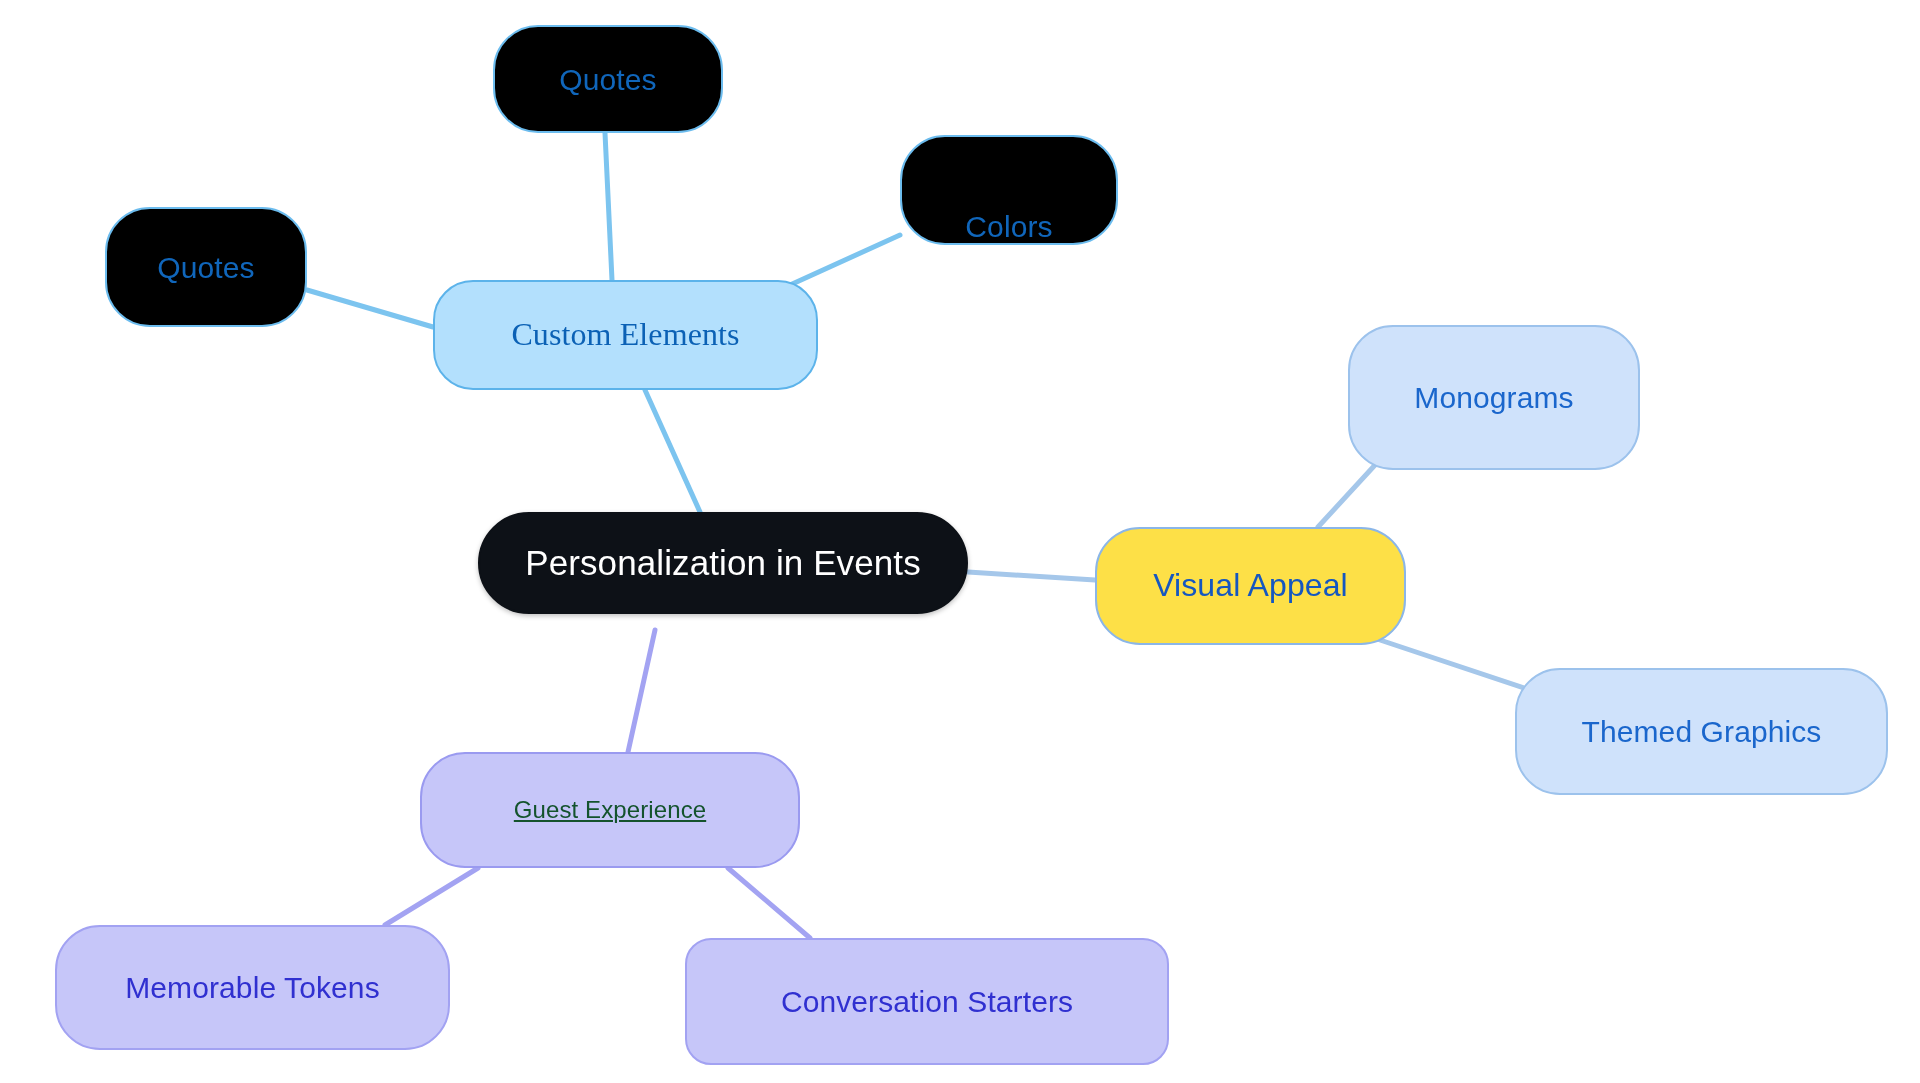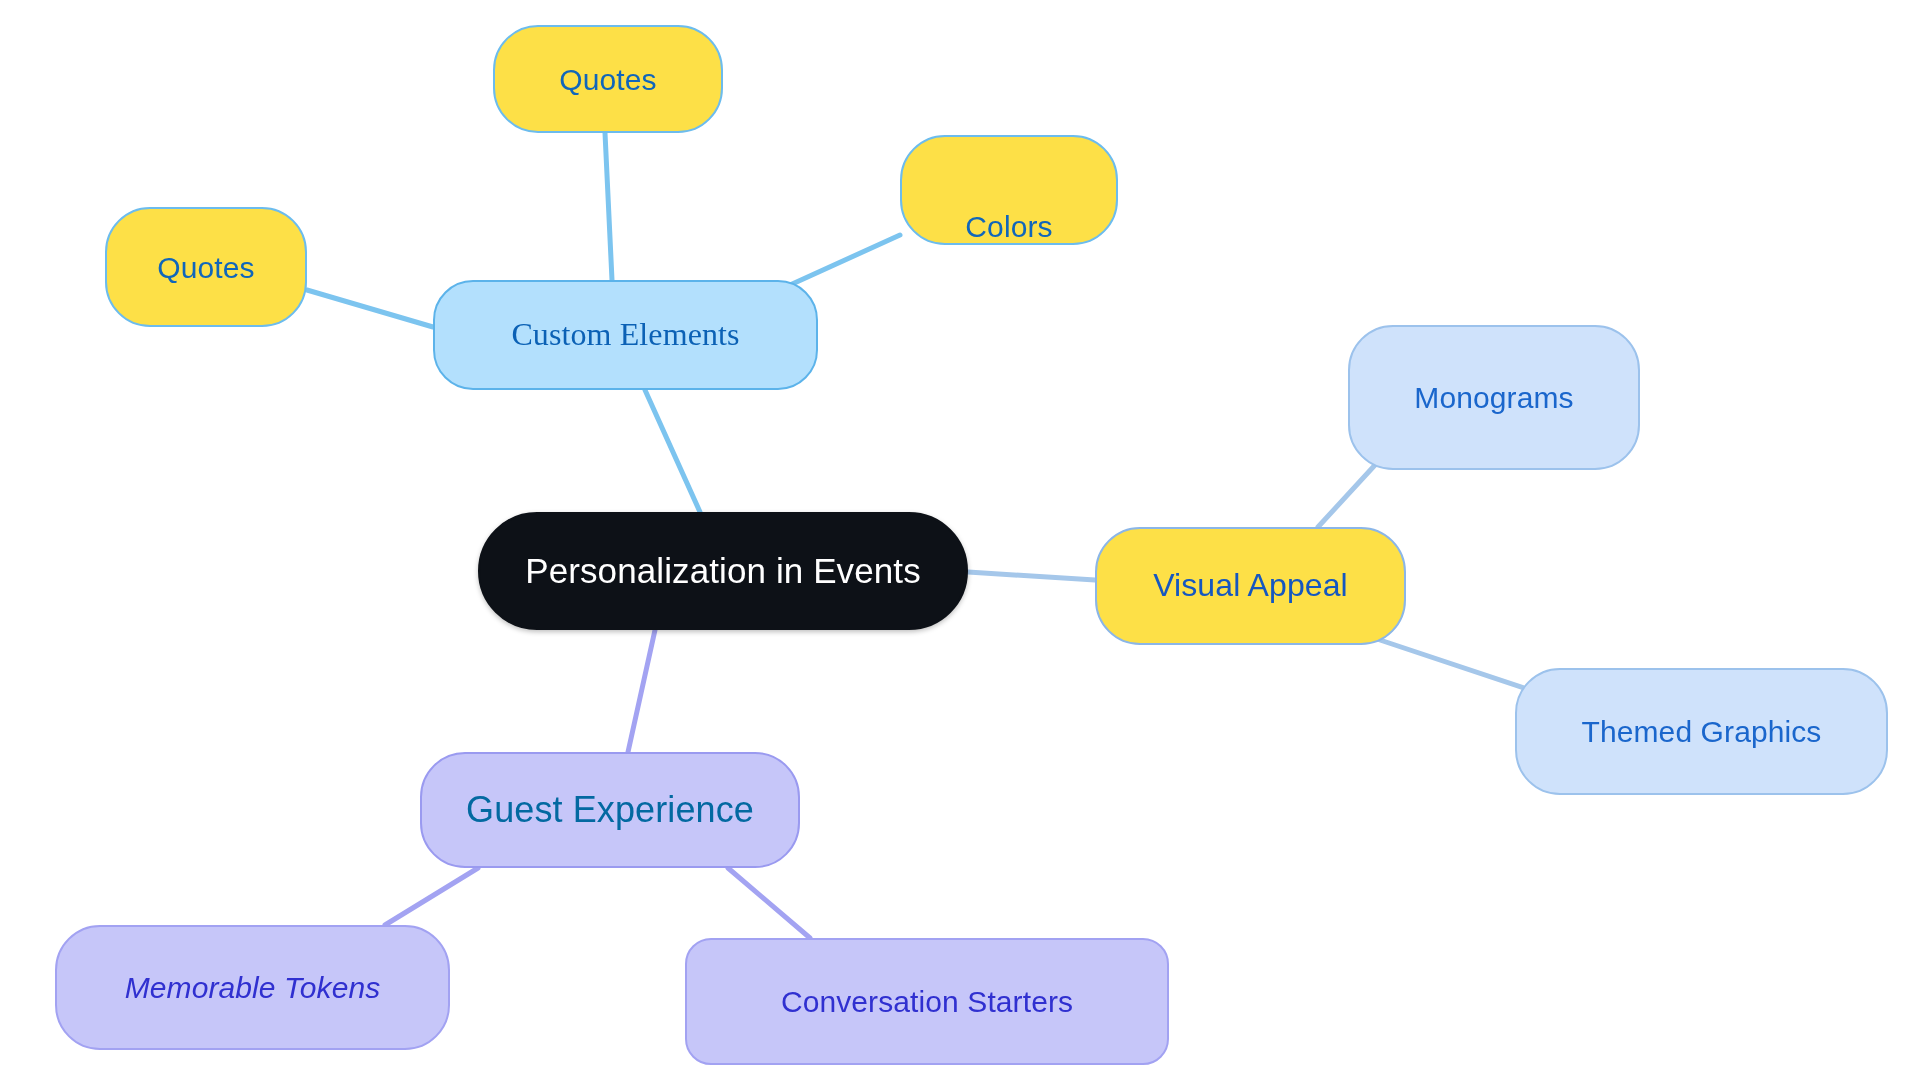--- a/index.html
+++ b/index.html
@@ -50,21 +50,21 @@
     box-shadow: 0 2px 5px rgba(0,0,0,0.25);
   }
   .node-branch-a {
     background: #b3e0fd;
     border-color: #5cb3ea;
     color: #0b61b5;
     border-radius: 40px;
     font-size: 32px;
   }
   .node-leaf-a {
-    background: #fde047;
+    background: #000000;
     border-color: #6cbcee;
     color: #1066bb;
     border-radius: 45px;
     font-size: 30px;
   }
   .node-branch-b {
     background: #fde047;
     border-color: #8bb6e8;
     color: #1557c0;
     border-radius: 45px;
@@ -73,23 +73,24 @@
   .node-leaf-b {
     background: #cfe2fb;
     border-color: #9cc2ec;
     color: #1a66cc;
     border-radius: 45px;
     font-size: 30px;
   }
   .node-branch-c {
     background: #c6c6f9;
     border-color: #9a9af0;
-    color: #0369a1;
+    color: #14532d;
     border-radius: 45px;
-    font-size: 36px;
+    font-size: 24px;
+    text-decoration: underline;
   }
   .node-leaf-c {
     background: #c6c6f9;
     border-color: #a2a2f2;
     color: #3030d0;
     border-radius: 45px;
     font-size: 30px;
   }
 </style>
 </head>
@@ -126,27 +127,27 @@
   <div class="node node-leaf-b" style="left: 1348px; top: 325px; width: 292px; height: 145px;">
       <span>Monograms</span>
     </div>
   <div class="node node-leaf-b" style="left: 1515px; top: 668px; width: 373px; height: 127px;">
       <span>Themed Graphics</span>
     </div>
   <div class="node node-branch-b" style="left: 1095px; top: 527px; width: 311px; height: 118px;">
       <span>Visual Appeal</span>
     </div>
 
-  <div class="node node-leaf-c" style="left: 55px; top: 925px; width: 395px; height: 125px; font-style: italic;">
+  <div class="node node-leaf-c" style="left: 55px; top: 925px; width: 395px; height: 125px;">
       <span>Memorable Tokens</span>
     </div>
   <div class="node node-leaf-c" style="left: 685px; top: 938px; width: 484px; height: 127px; border-radius: 26px;">
       <span>Conversation Starters</span>
     </div>
   <div class="node node-branch-c" style="left: 420px; top: 752px; width: 380px; height: 116px;">
       <span>Guest Experience</span>
     </div>
 
-  <div class="node node-root" style="left: 478px; top: 512px; width: 490px; height: 118px;">
+  <div class="node node-root" style="left: 478px; top: 512px; width: 490px; height: 102px;">
       <span>Personalization in Events</span>
     </div>
 
 </div>
 
 </body></html>

